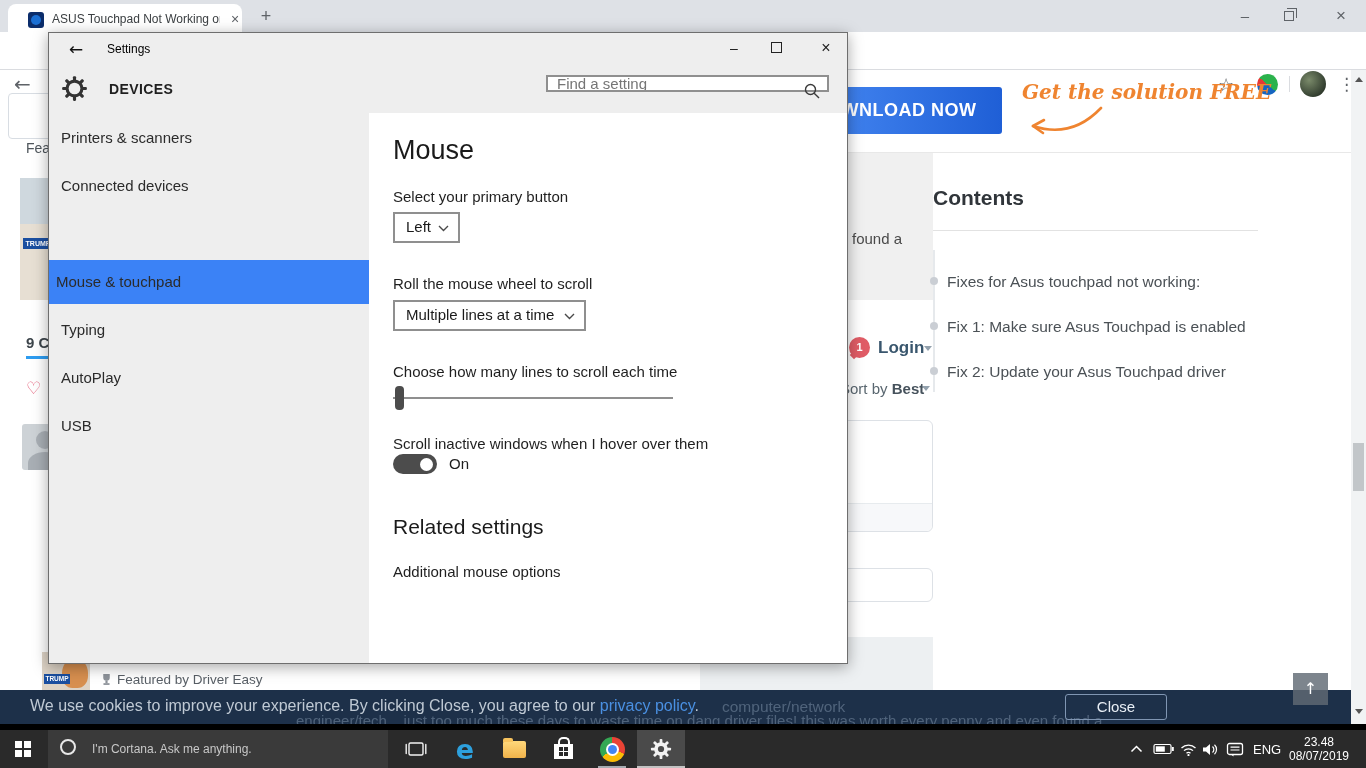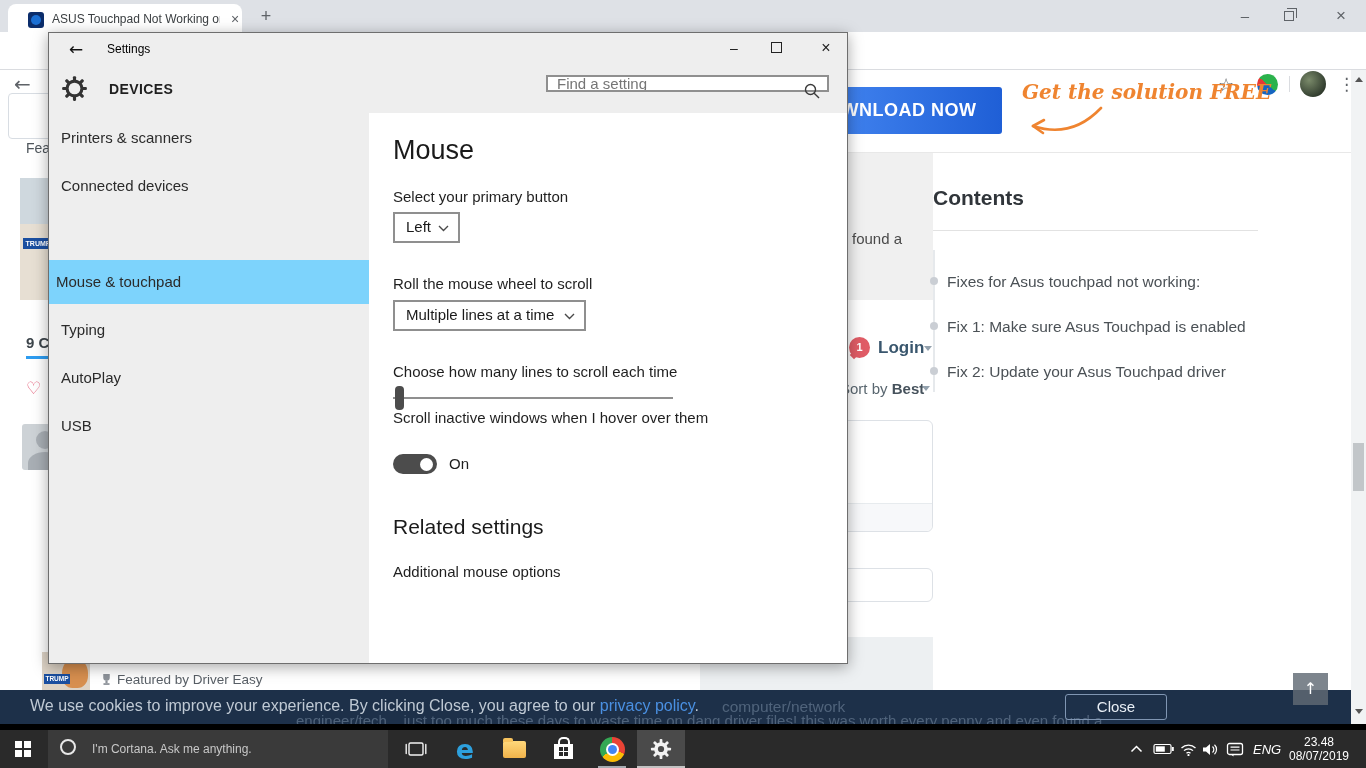--- a/index.html
+++ b/index.html
@@ -99,21 +99,21 @@
   #gear-hdr{left:12px;top:42px;}
   #section-title{left:60px;top:48px;font-size:14px;font-weight:bold;letter-spacing:.4px;color:#1f1f1f;}
   #search{left:497px;top:42px;width:283px;height:17px;background:#fff;border:2px solid #8f8f8f;}
   #search input{position:absolute;left:0;top:0;width:100%;height:100%;border:none;outline:none;
      padding:0 28px 0 9px;font-size:15px;font-family:"Liberation Sans",sans-serif;color:#333;background:transparent;}
   #search input::placeholder{color:#757575;opacity:1;}
   #search svg{position:absolute;right:6px;top:5px;}
   #sidebar{left:0;top:80px;width:320px;height:550px;background:#eee;}
   .side-item{position:absolute;left:0;width:320px;height:44px;line-height:44px;padding-left:12px;
      font-size:15px;color:#2b2b2b;}
-  .side-item.sel{background:#7dd3fc;padding-left:7px;}
+  .side-item.sel{background:#3b82f6;padding-left:7px;}
   #pg-title{left:344px;top:102px;font-size:27px;font-weight:300;color:#1a1a1a;}
   .set-label{left:344px;font-size:15px;color:#1f1f1f;}
   .dropdown{left:344px;height:31px;background:#fff;border:2px solid #8f8f8f;font-size:15px;color:#1a1a1a;}
   .dropdown span{position:absolute;left:11px;top:4px;}
   .dropdown svg{position:absolute;right:9px;top:11px;}
   #slider-track{left:344px;top:364px;width:280px;height:2px;background:#8f8f8f;}
   #slider-thumb{left:346px;top:353px;width:9px;height:24px;border-radius:4px;background:#4c4c4c;}
   #toggle{left:344px;top:421px;width:44px;height:20px;border-radius:10px;background:#4c4c4c;}
   #toggle .knob{position:absolute;left:27px;top:3.5px;width:13px;height:13px;border-radius:50%;background:#fff;}
   #toggle-label{left:400px;top:422px;font-size:15px;color:#1f1f1f;}
@@ -137,21 +137,21 @@
   #store-bag::before{content:"";position:absolute;left:4.5px;top:-7px;width:8px;height:8px;border:2px solid #fff;border-bottom:none;border-radius:5px 5px 0 0;}
   #store-bag .w{position:absolute;left:5px;top:3px;width:9px;height:9px;display:grid;grid-template-columns:4px 4px;grid-template-rows:4px 4px;gap:1px;}
   #store-bag .w i{background:#2a2a2a;}
   #chrome-logo{position:relative;width:25px;height:25px;border-radius:50%;
      background:conic-gradient(#ea4335 0 110deg,#fbbc05 110deg 235deg,#34a853 235deg 360deg);}
   #chrome-logo::before{content:"";position:absolute;left:6px;top:6px;width:13px;height:13px;border-radius:50%;background:#fff;}
   #chrome-logo::after{content:"";position:absolute;left:8px;top:8px;width:9px;height:9px;border-radius:50%;background:#4285f4;}
   #cell-settings{background:#4a4a4a;}
   .run-line{top:36px;height:2px;background:#a5abb1;}
   .tray-item{top:0;height:38px;display:flex;align-items:center;}
-  #tray-lang{font-size:13px;color:#fff;font-style:italic;}
+  #tray-lang{font-size:13px;color:#fff;}
   #clock{left:1288px;top:0;width:62px;height:38px;color:#fff;font-size:12px;text-align:center;line-height:14px;padding-top:5px;}
 </style>
 </head>
 <body>
 
 <div id="screen">
 
   <div class="abs" id="tabbar">
     <div class="abs" id="tab">
       <span class="abs" id="favicon"></span>
@@ -298,21 +298,21 @@
       <span>Multiple lines at a time</span>
       <svg width="11" height="7" viewBox="0 0 11 7">
           <polyline points="1,1 5.5,5.5 10,1" stroke="#4a4a4a" stroke-width="1.4" fill="none"></polyline>
         </svg>
     </div>
 
     <span class="abs set-label" style="top:330px;">Choose how many lines to scroll each time</span>
     <div class="abs" id="slider-track"></div>
     <div class="abs" id="slider-thumb"></div>
 
-    <span class="abs set-label" style="top:376px;">Scroll inactive windows when I hover over them</span>
+    <span class="abs set-label" style="top:402px;">Scroll inactive windows when I hover over them</span>
     <div class="abs" id="toggle">
         <span class="knob"></span>
       </div>
     <span class="abs" id="toggle-label">On</span>
 
     <span class="abs" id="related-title">Related settings</span>
     <span class="abs" id="related-link">Additional mouse options</span>
   </div>
 
   <div class="abs" id="taskbar">

